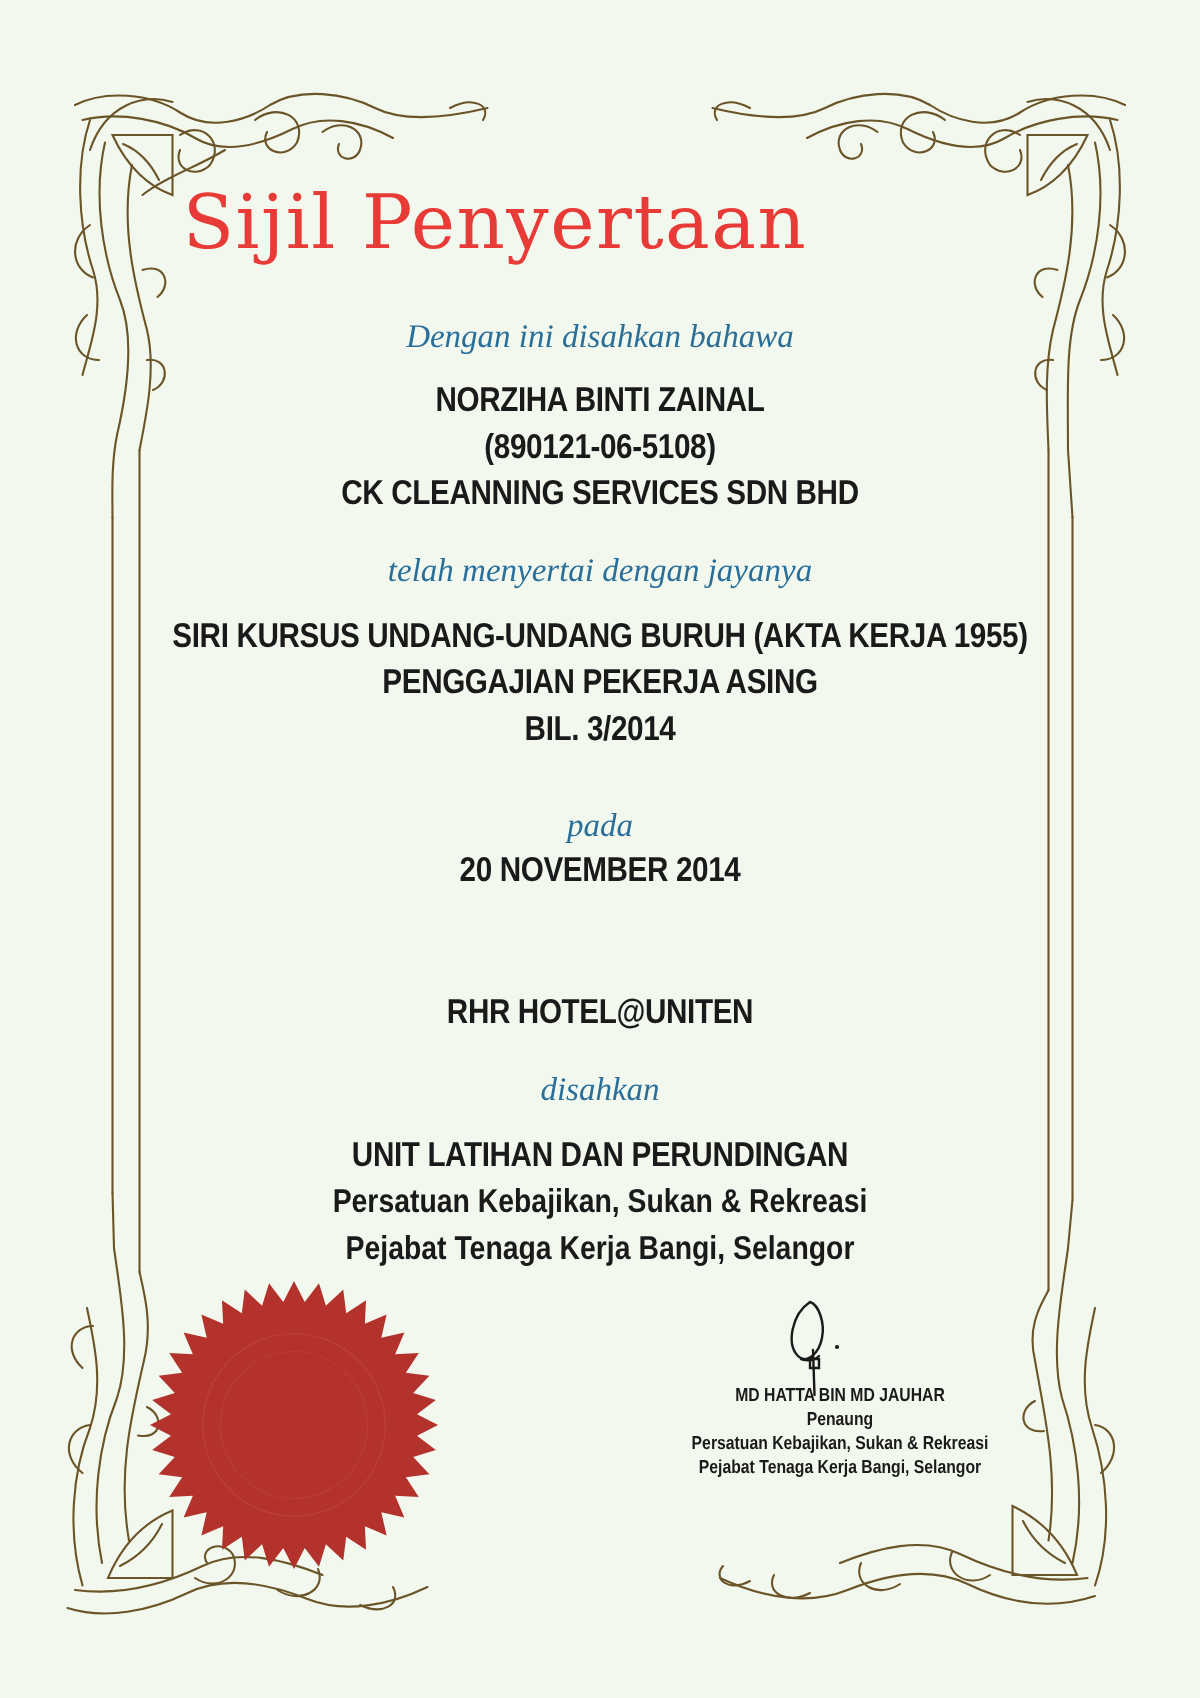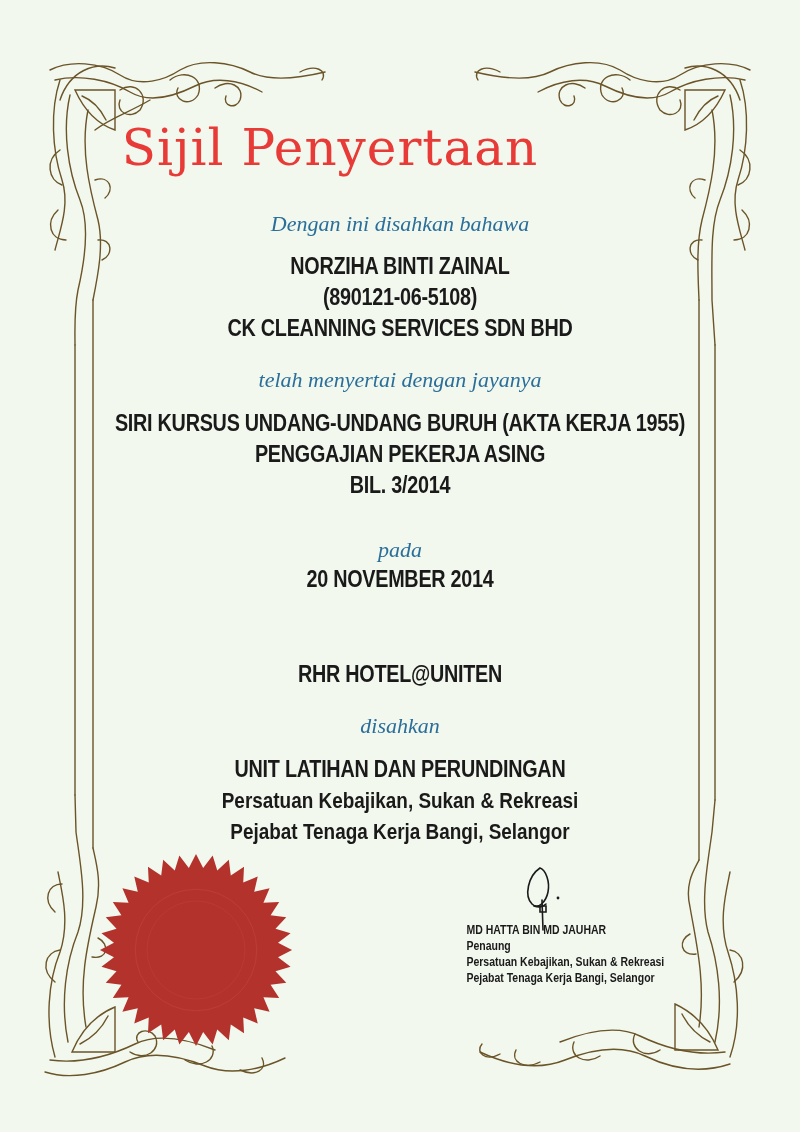--- a/index.html
+++ b/index.html
@@ -29,21 +29,21 @@
     font-family: "Liberation Sans", sans-serif; font-weight: bold;
     color: #1a1a1a; font-size: 21px; letter-spacing: -0.3px;
     transform: scaleX(0.86); transform-origin: center;
   }
   .bold.big { font-size: 23px; }
   .mixed {
     font-family: "Liberation Sans", sans-serif; font-weight: bold;
     color: #1a1a1a; font-size: 21px;
     transform: scaleX(0.86); transform-origin: center;
   }
-  .sig-block { position: absolute; left: 444px; width: 280px; top: 922px; text-align: left; }
+  .sig-block { position: absolute; left: 420px; width: 280px; top: 922px; text-align: center; }
   .sig-line {
     font-family: "Liberation Sans", sans-serif; font-weight: bold; color: #1a1a1a;
     font-size: 12.5px; line-height: 16px; white-space: nowrap;
     transform: scaleX(0.84); transform-origin: center;
   }
   .signature { position: absolute; left: 510px; top: 862px; width: 70px; height: 70px; }
   .seal { position: absolute; left: 98px; top: 852px; width: 196px; height: 196px; }
 </style>
 </head>
 <body>

